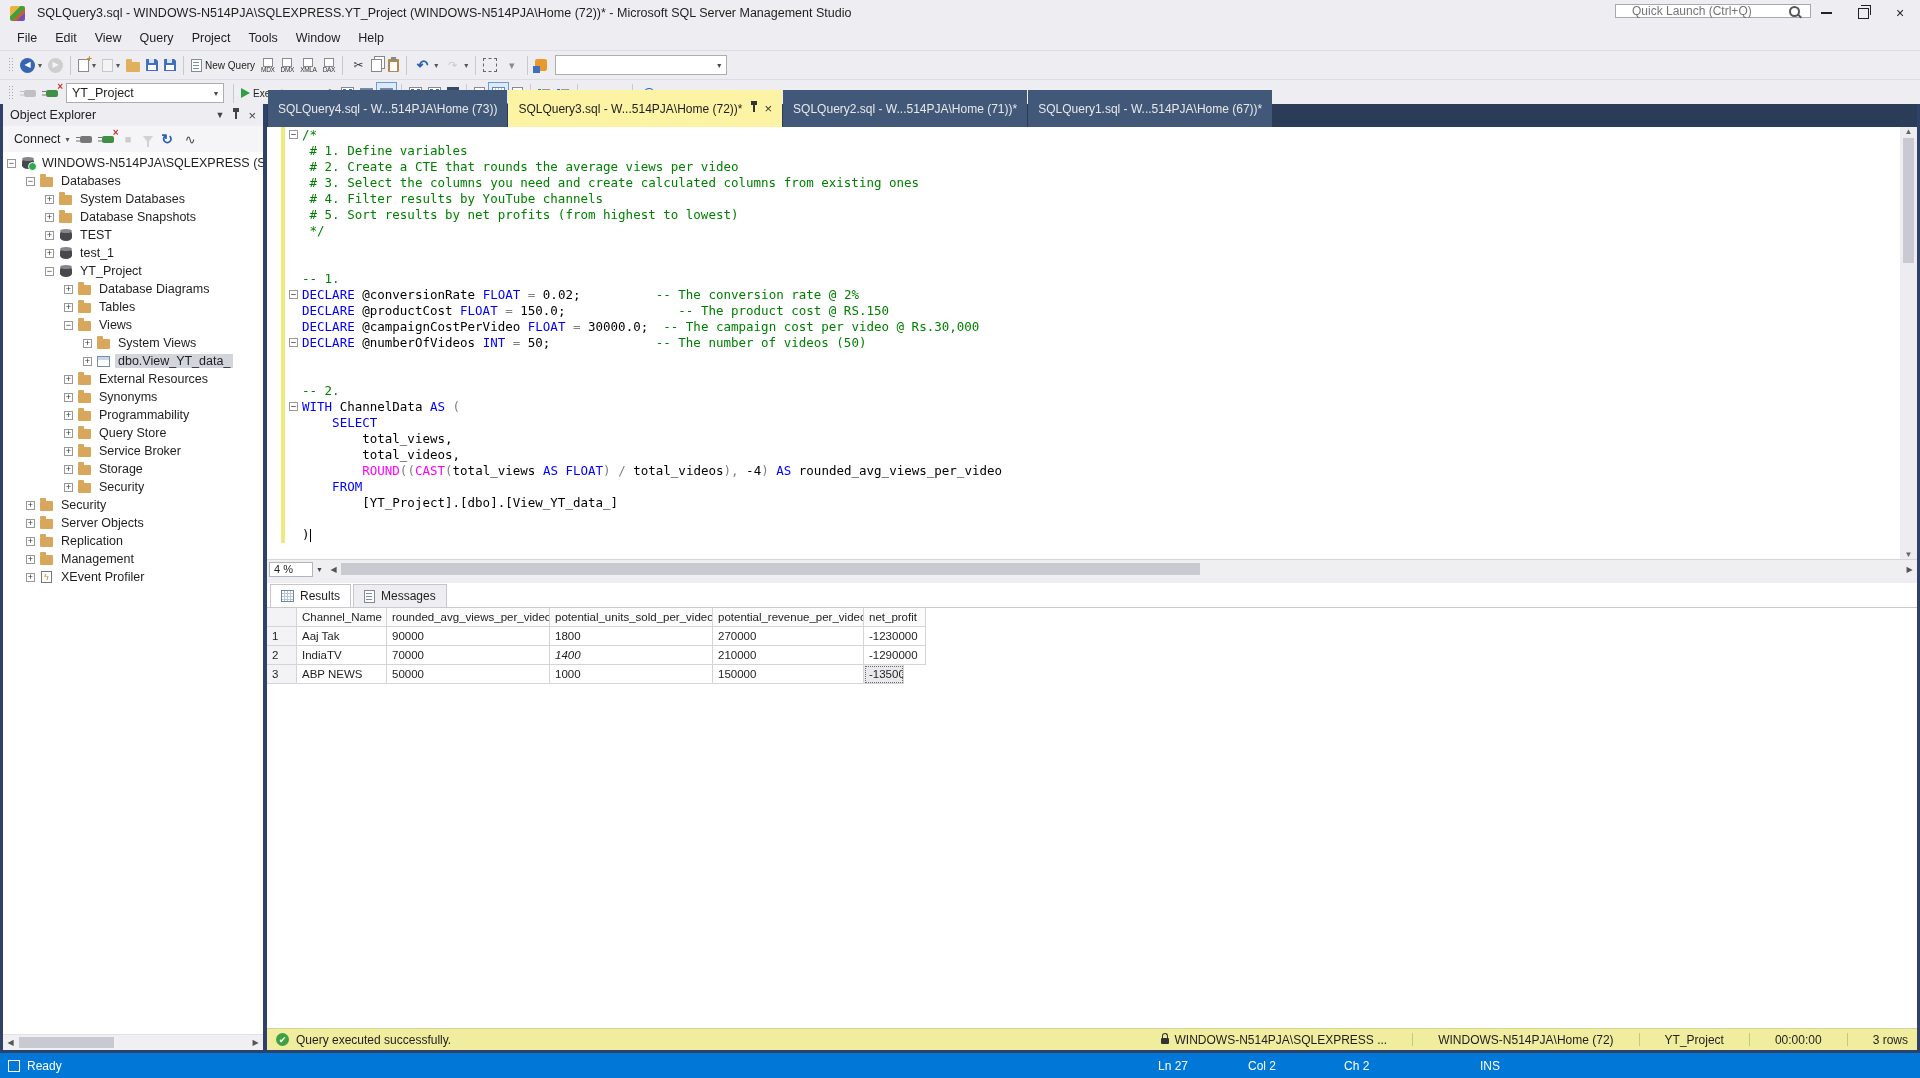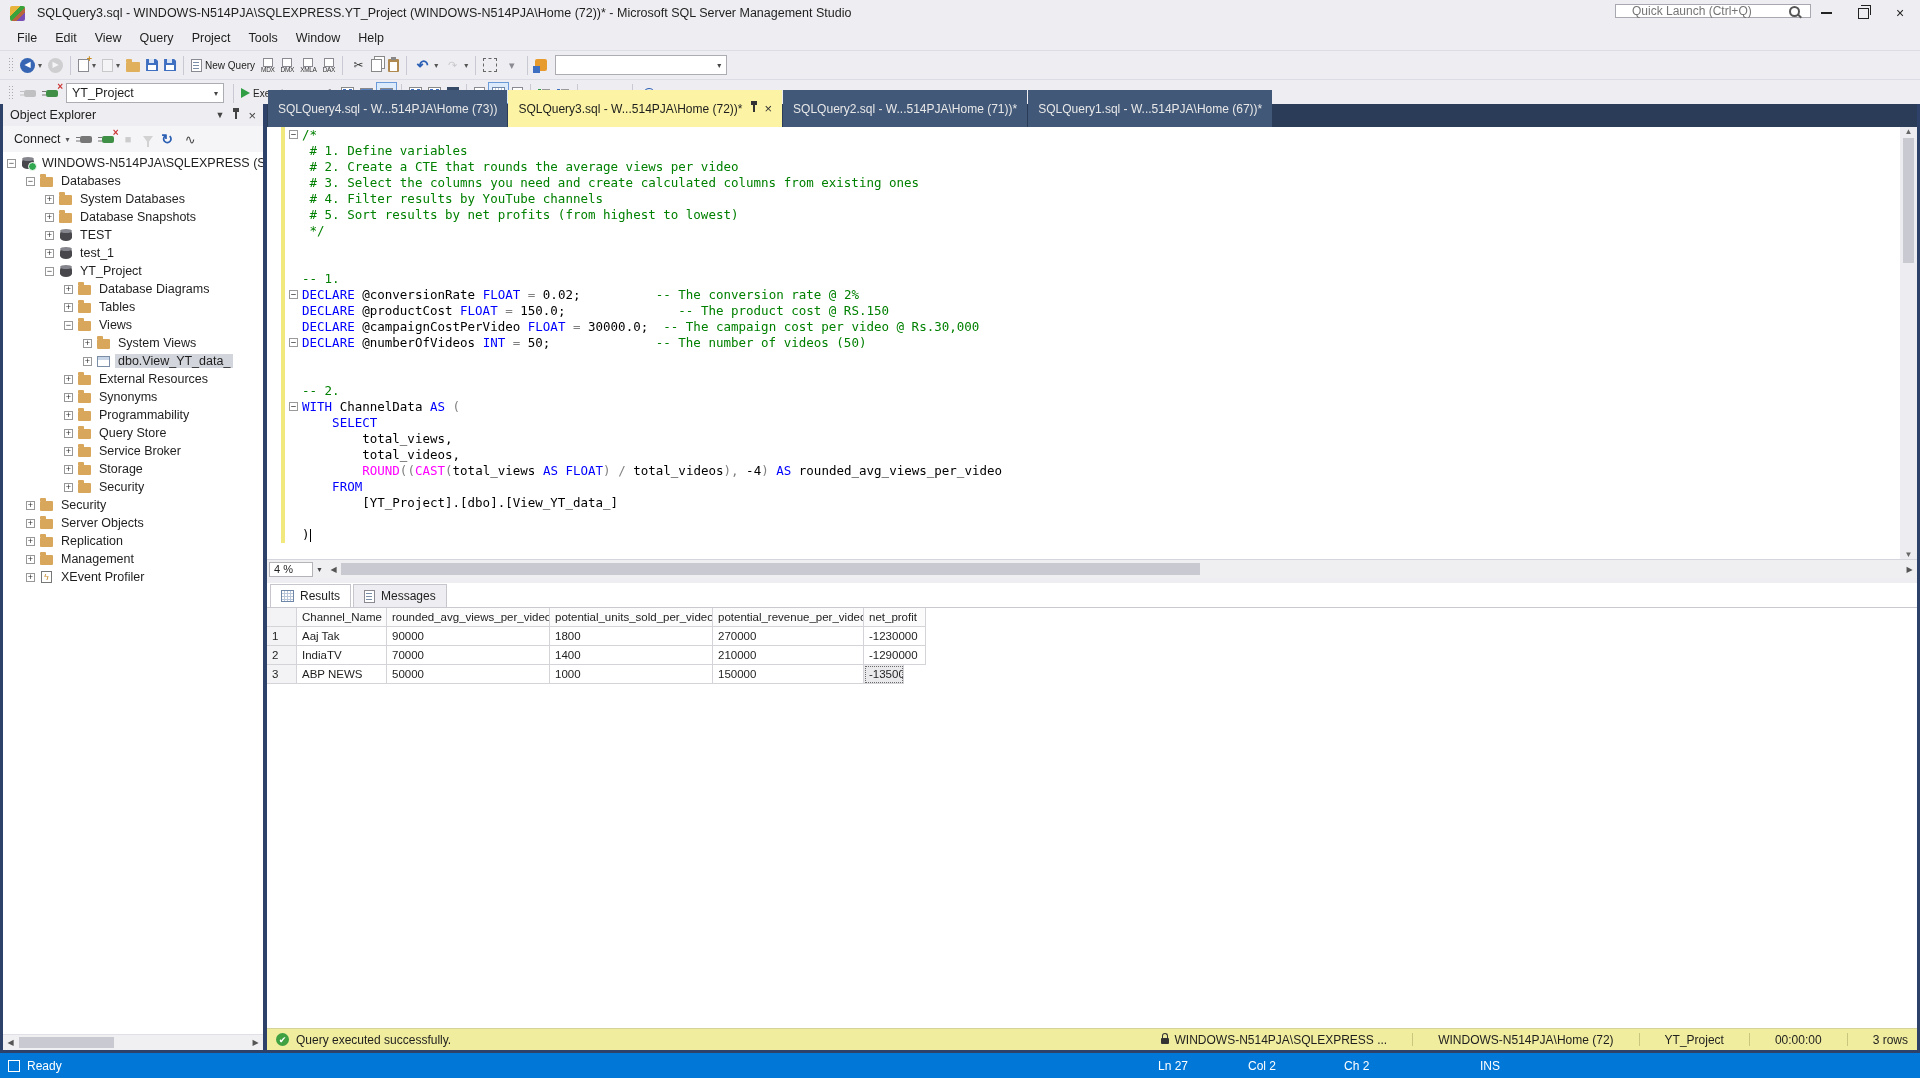--- a/index.html
+++ b/index.html
@@ -798,21 +798,21 @@
               <span class="gcell" style="width: 90px;">Aaj Tak</span>
               <span class="gcell" style="width: 163px;">90000</span>
               <span class="gcell" style="width: 163px;">1800</span>
               <span class="gcell" style="width: 151px;">270000</span>
               <span class="gcell" style="width: 62px;">-1230000</span>
             </div>
             <div class="grow">
               <span class="gcell grhead" style="width: 30px;">2</span>
               <span class="gcell" style="width: 90px;">IndiaTV</span>
               <span class="gcell" style="width: 163px;">70000</span>
-              <span class="gcell" style="width: 163px;">1400</span>
+              <span class="gcell" style="width: 163px; font-style: italic;">1400</span>
               <span class="gcell" style="width: 151px;">210000</span>
               <span class="gcell" style="width: 62px;">-1290000</span>
             </div>
             <div class="grow">
               <span class="gcell grhead" style="width: 30px;">3</span>
               <span class="gcell" style="width: 90px;">ABP NEWS</span>
               <span class="gcell" style="width: 163px;">50000</span>
               <span class="gcell" style="width: 163px;">1000</span>
               <span class="gcell" style="width: 151px;">150000</span>
               <span class="gcell gsel" style="width: 40px;">-1350000</span>

